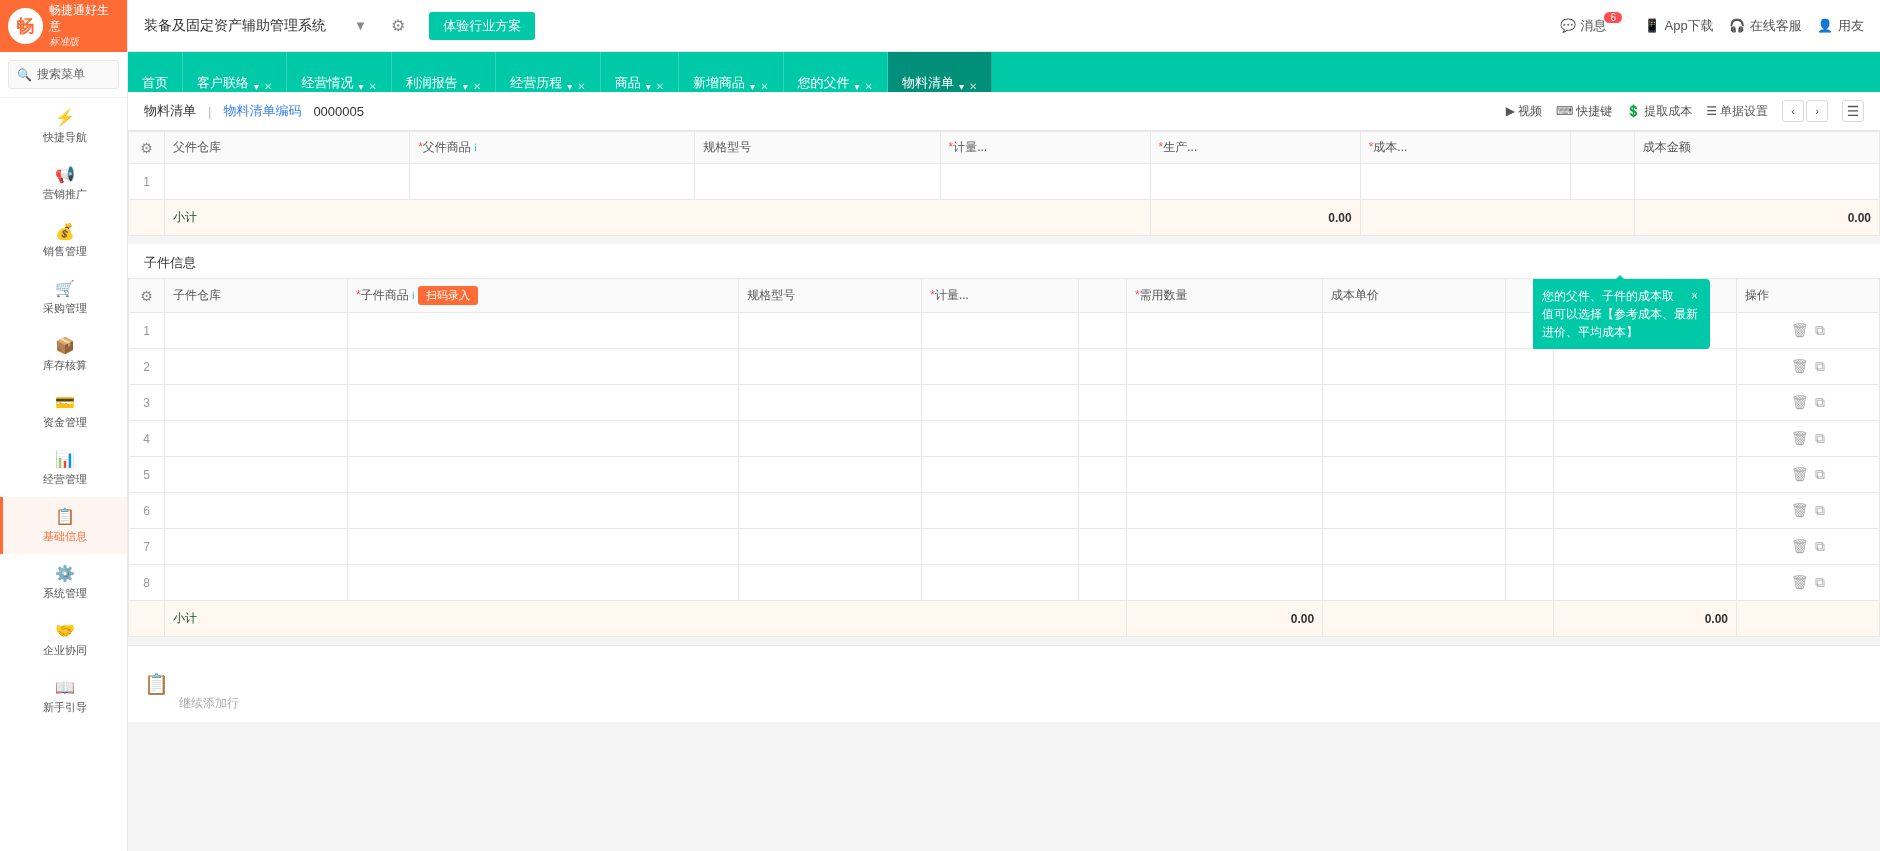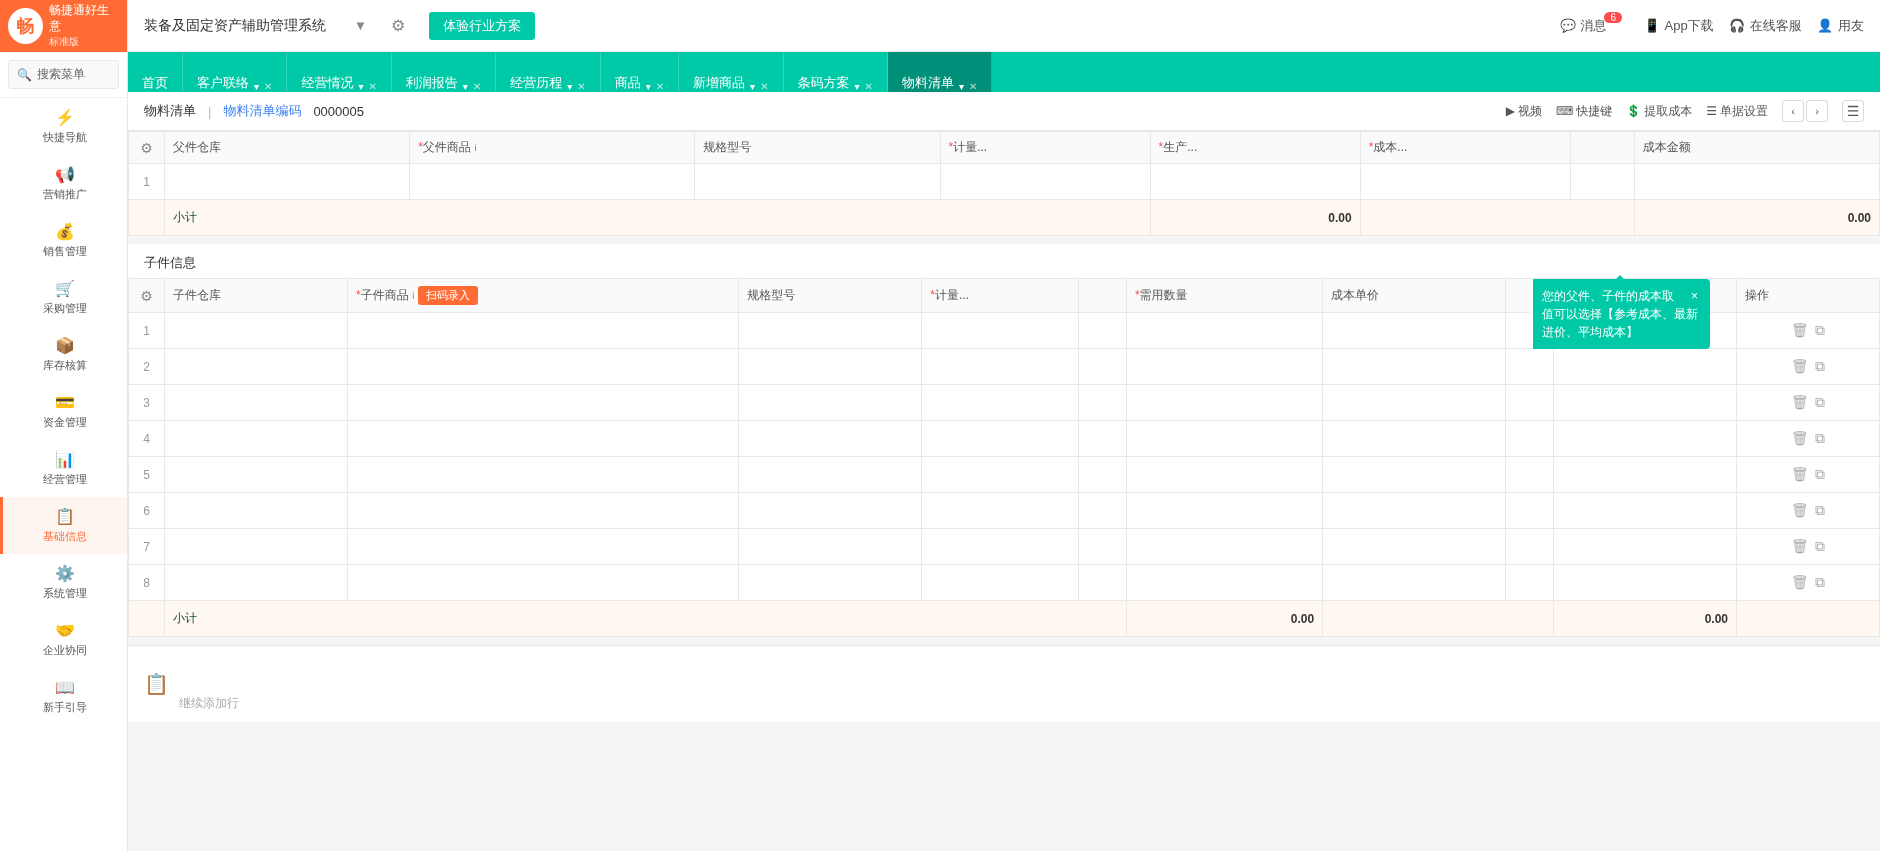--- a/index.html
+++ b/index.html
@@ -28,21 +28,21 @@
       background: #fff;
       border-radius: 50%;
       display: flex;
       align-items: center;
       justify-content: center;
       color: #ff6b35;
       font-size: 18px;
       font-weight: bold;
     }
     .sidebar-logo-text { color: #fff; font-size: 12px; line-height: 1.3; }
-    .sidebar-logo-sub { color: rgba(255,255,255,0.8); font-size: 10px; }
+    .sidebar-logo-sub { color: rgba(255,255,255,0.8); font-size: 10px; font-style: italic; }
     .sidebar-search {
       padding: 8px;
       border-bottom: 1px solid #f0f0f0;
     }
     .sidebar-search-btn {
       width: 100%;
       padding: 5px 8px;
       border: 1px solid #e8e8e8;
       border-radius: 3px;
       background: #f9f9f9;
@@ -390,21 +390,21 @@
         <span>商品</span>
         <span class="arrow">▾</span>
         <span class="close-x">✕</span>
       </div>
       <div class="nav-tab">
         <span>新增商品</span>
         <span class="arrow">▾</span>
         <span class="close-x">✕</span>
       </div>
       <div class="nav-tab">
-        <span>条码方案</span>
+        <span>您的父件</span>
         <span class="arrow">▾</span>
         <span class="close-x">✕</span>
       </div>
       <div class="nav-tab active">
         <span>物料清单</span>
         <span class="arrow">▾</span>
         <span class="close-x">✕</span>
       </div>
     </div>
 

